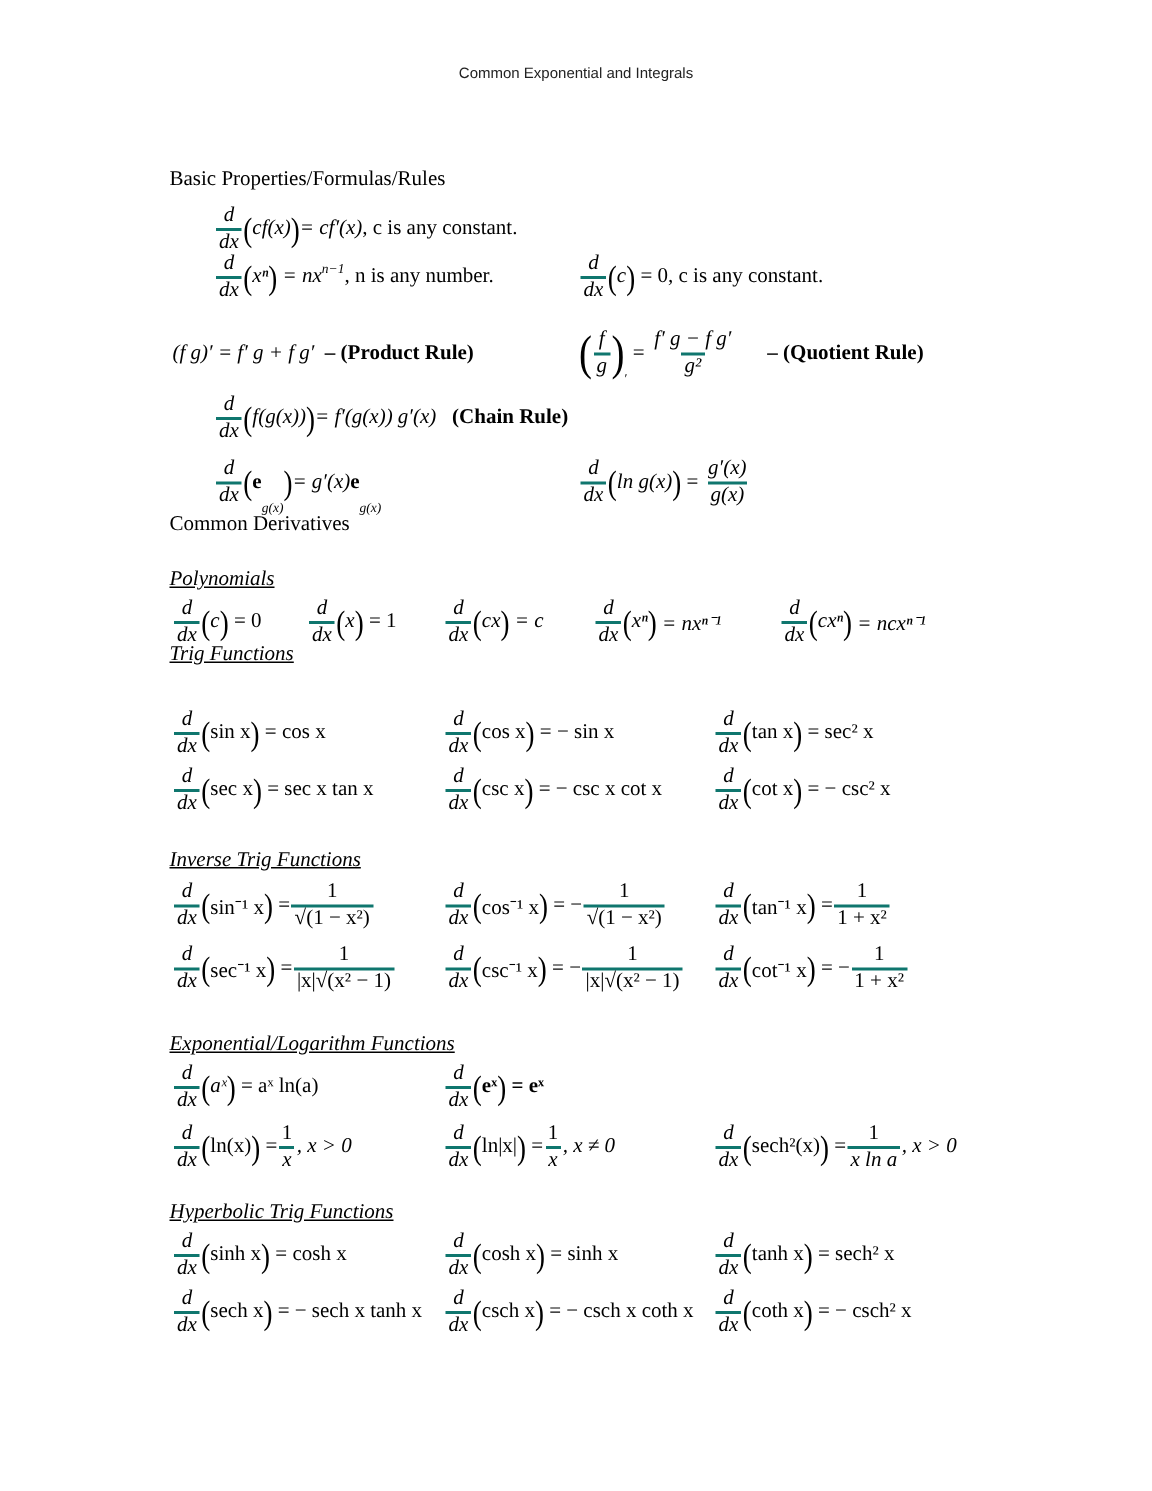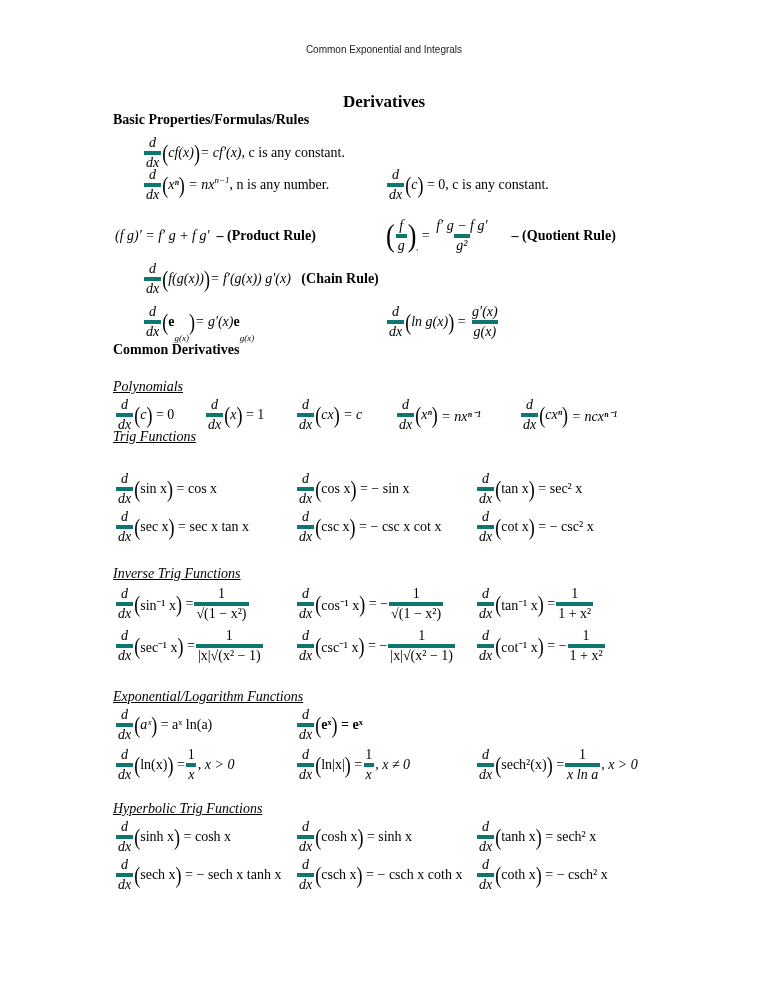--- a/index.html
+++ b/index.html
@@ -2,40 +2,39 @@
 <html><head>
 <meta charset="utf-8">
 <style>
   html, body { margin: 0; padding: 0; background: #ffffff; }
   body { width: 768px; height: 994px; position: relative; overflow: hidden; color: #000; }
   .page { position: absolute; left: 0; top: 0; width: 768px; height: 994px; background: #fff; }
   .hdr { position: absolute; top: 44px; left: 0; width: 768px; text-align: center;
          font-family: "Liberation Sans", sans-serif; font-size: 10px; color: #222; }
   .title { position: absolute; top: 92px; left: 0; width: 768px; text-align: center;
            font-family: "Liberation Serif", serif; font-weight: bold; font-size: 17px; }
-  .sec { position: absolute; left: 113px; font-family: "Liberation Serif", serif; font-weight: bold; font-size: 14px; }
+  .sec { position: absolute; left: 113px; font-family: "Liberation Serif", serif; font-weight: normal; font-size: 14px; }
   .sub { position: absolute; left: 113px; font-family: "Liberation Serif", serif; font-style: italic;
          font-size: 14px; text-decoration: underline; }
   .eq { position: absolute; font-family: "Liberation Serif", serif; font-size: 14px; white-space: nowrap;
         display: flex; align-items: center; height: 34px; }
   .frac { display: inline-flex; flex-direction: column; align-items: center; vertical-align: middle; margin: 0 1px; line-height: 1; }
   .frac .num { padding: 0 2px 1px; }
-  .frac .den { border-top: 4px solid #0f766e; padding: 1px 2px 0; }
+  .frac .den { border-top: 2px solid #0f766e; padding: 1px 2px 0; }
   .i { font-style: italic; }
   .b { font-weight: bold; }
   sup { font-size: 9px; vertical-align: super; line-height: 0; margin-top: 32px; }
   .p { font-size: 18px; line-height: 1; transform: scaleY(1.25); display: inline-block; }
 </style>
 </head>
 <body>
 
 <div class="page">
 
   <div class="hdr">Common Exponential and Integrals</div>
-  <div class="title">Derivatives</div>
 
   <div class="sec" style="top:112px">Basic Properties/Formulas/Rules</div>
 
   <div class="eq" style="left:143px;top:136px">
     <span class="frac i">
         <span class="num">d</span>
         <span class="den">dx</span>
       </span>
     <span class="p">(</span>
       <span class="i">cf(x)</span>

